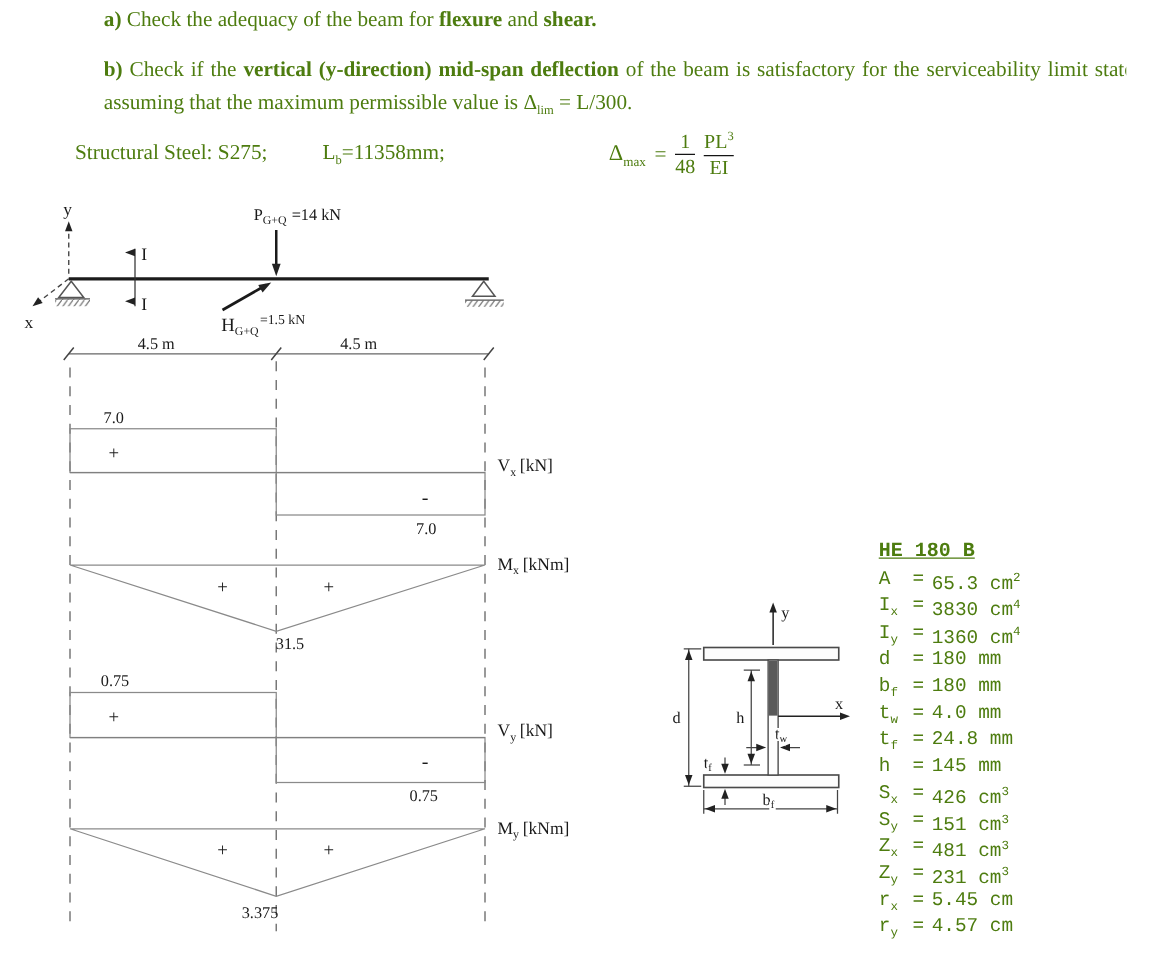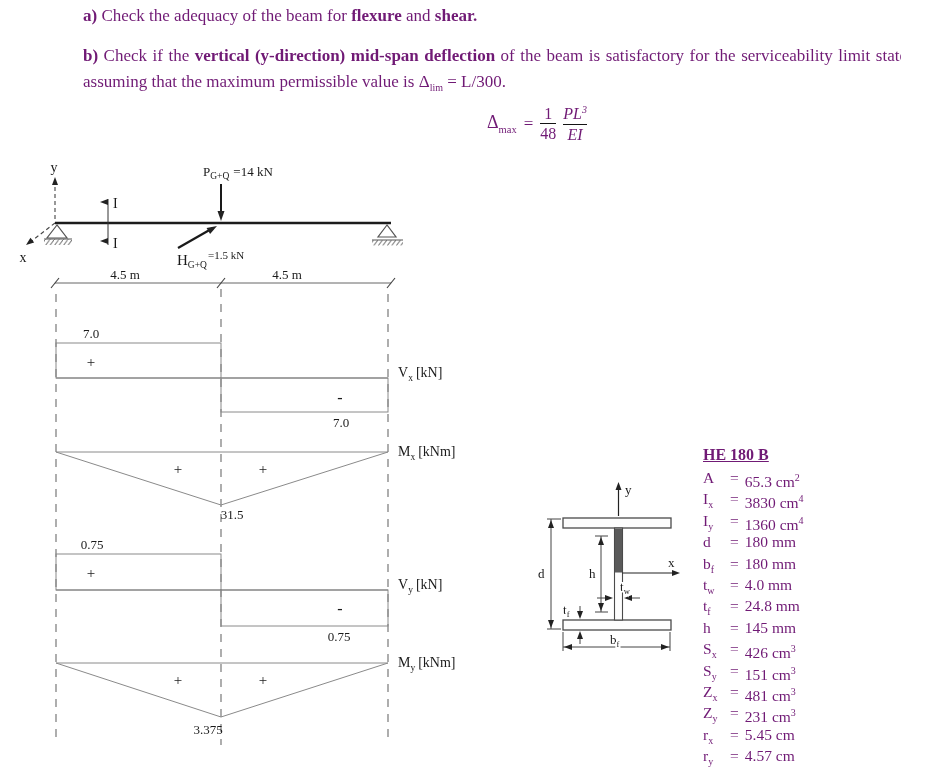--- a/index.html
+++ b/index.html
@@ -1,59 +1,60 @@
 <!DOCTYPE html>
 <html><head>
 <meta charset="utf-8">
 <style>
   html,body{margin:0;padding:0;background:#fff;}
   .page{position:relative;width:901px;height:777px;background:#ffffff;overflow:hidden;
-        font-family:"Liberation Serif","DejaVu Serif",serif;color:#701a75;}
+        font-family:"Liberation Serif","DejaVu Serif",serif;color:#4d7c0f;}
   .para{position:absolute;left:83px;width:824px;font-size:17px;line-height:26px;text-align:justify;margin:0;}
   .bold{font-weight:bold;}
   .para sub,.steel sub{font-size:10px;}
   .steel{position:absolute;left:60px;top:112px;font-size:17px;}
   .gap{display:inline-block;width:44px;}
   .formula{position:absolute;left:487px;top:104px;display:flex;align-items:center;gap:7px;font-size:17px;}
   .f-delta{font-size:18px;}
   .f-delta sub{font-size:10.5px;}
   .frac{display:inline-flex;flex-direction:column;align-items:center;line-height:1.1;font-size:16px;}
   .frac .bar{border-top:1.4px solid #141414;align-self:stretch;margin:1px 0;height:0;}
-  .it{font-style:italic;}
+  .it{}
   .fn sup{font-size:10px;}
   
   .beam-svg{position:absolute;left:0;top:155px;width:470px;height:600px;}
   .section-svg{position:absolute;left:528px;top:468px;width:185px;height:200px;}
   svg text{font-family:"Liberation Serif","DejaVu Serif",serif;fill:#1a1a1a;}
   .t13{font-size:13px;} .t14{font-size:14px;} .t15{font-size:15px;} .t16{font-size:16px;}
   .s{font-size:9.5px;}
   .dash{stroke:#787878;stroke-width:1.2;stroke-dasharray:8 7;fill:none;}
   .dash2{stroke:#444;stroke-width:1.1;stroke-dasharray:4 3;fill:none;}
   .thin{stroke:#8a8a8a;stroke-width:1;fill:none;}
   .dimln{stroke:#666;stroke-width:1;fill:none;}
   .halo{paint-order:stroke;stroke:#fff;stroke-width:3px;}
   .arr{fill:#222;stroke:none;}
   
-  .he{position:absolute;left:703px;top:446px;width:210px;font-size:15.5px;}
+  .he{position:absolute;left:703px;top:432px;width:210px;font-size:15.5px;font-family:Liberation Mono, monospace;}
   .he-title{font-weight:bold;text-decoration:underline;font-size:16px;margin-bottom:3px;}
   .he-row{display:flex;height:21.4px;line-height:21.4px;}
   .he-sym{width:27px;}
   .he-sym sub{font-size:10px;}
   .he-eq{margin-right:6px;}
   .he-val sup{font-size:10px;}
 </style>
 </head>
 <body>
 
 <div class="page">
 
   <p class="para" style="top:3px;"><span class="bold">a)</span><span> Check the adequacy of the beam for </span><span class="bold">flexure</span><span> and </span><span class="bold">shear.</span></p>
 
   <p class="para" style="top:43px;"><span class="bold">b)</span><span> Check if the </span><span class="bold">vertical (y-direction) mid-span deflection</span><span> of the beam is satisfactory for the serviceability limit state assuming that the maximum permissible value is Δ</span><sub>lim</sub><span> = L/300.</span></p>
 
+  <div class="steel"><span>Structural Steel: S275;</span><span class="gap"></span><span><span>L</span><sub>b</sub><span>=11358mm;</span></span></div>
 
   <div class="formula">
     <span class="f-delta"><span>Δ</span><sub>max</sub></span>
     <span>=</span>
     <span class="frac">
       <span class="fn">1</span>
       <span class="bar"></span>
       <span class="fn">48</span>
     </span>
     <span class="frac">

